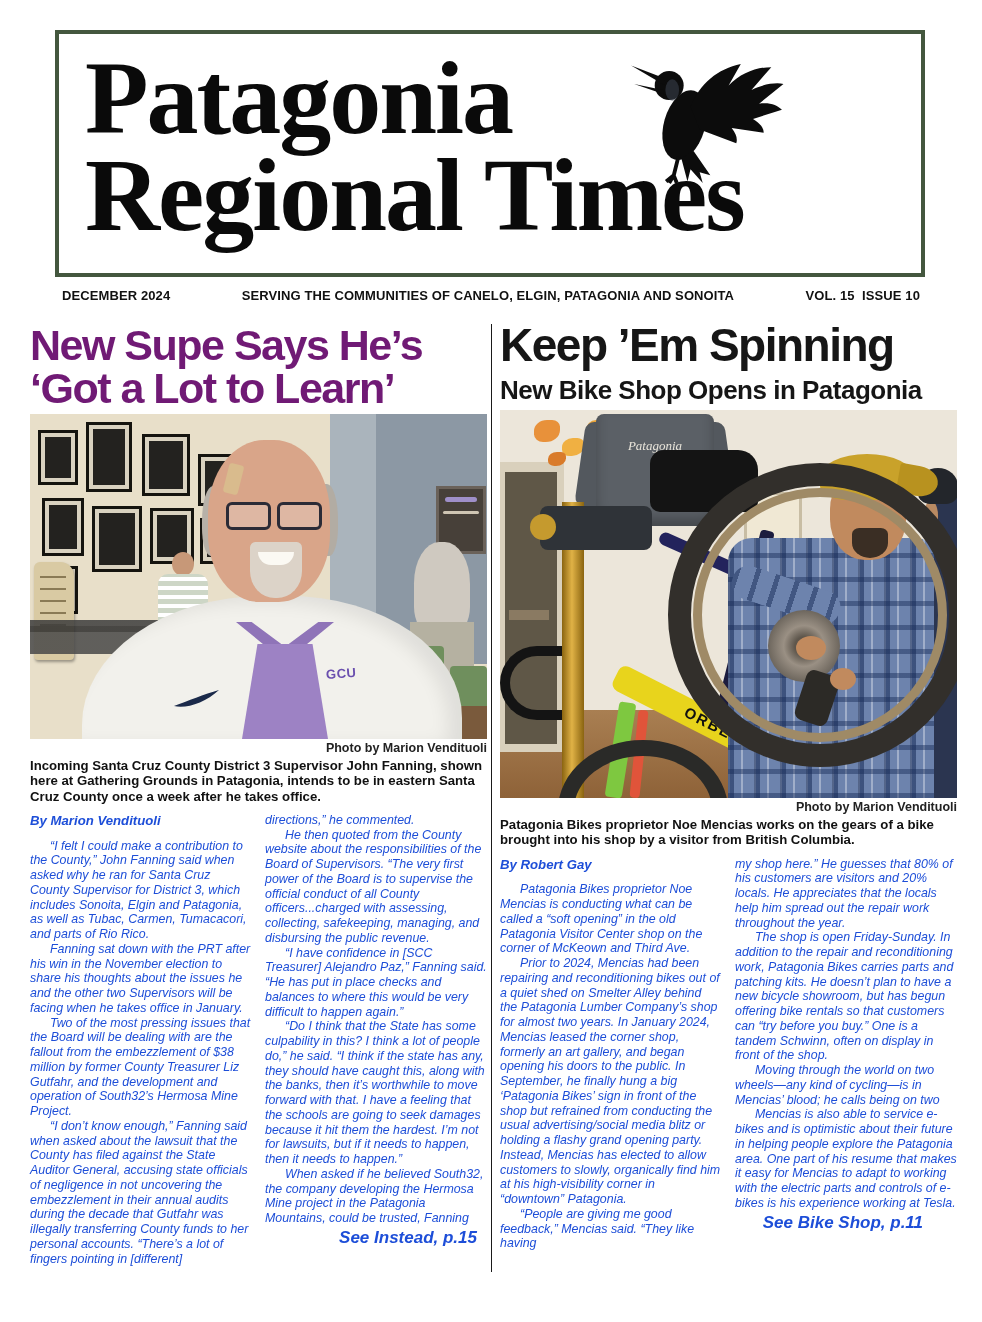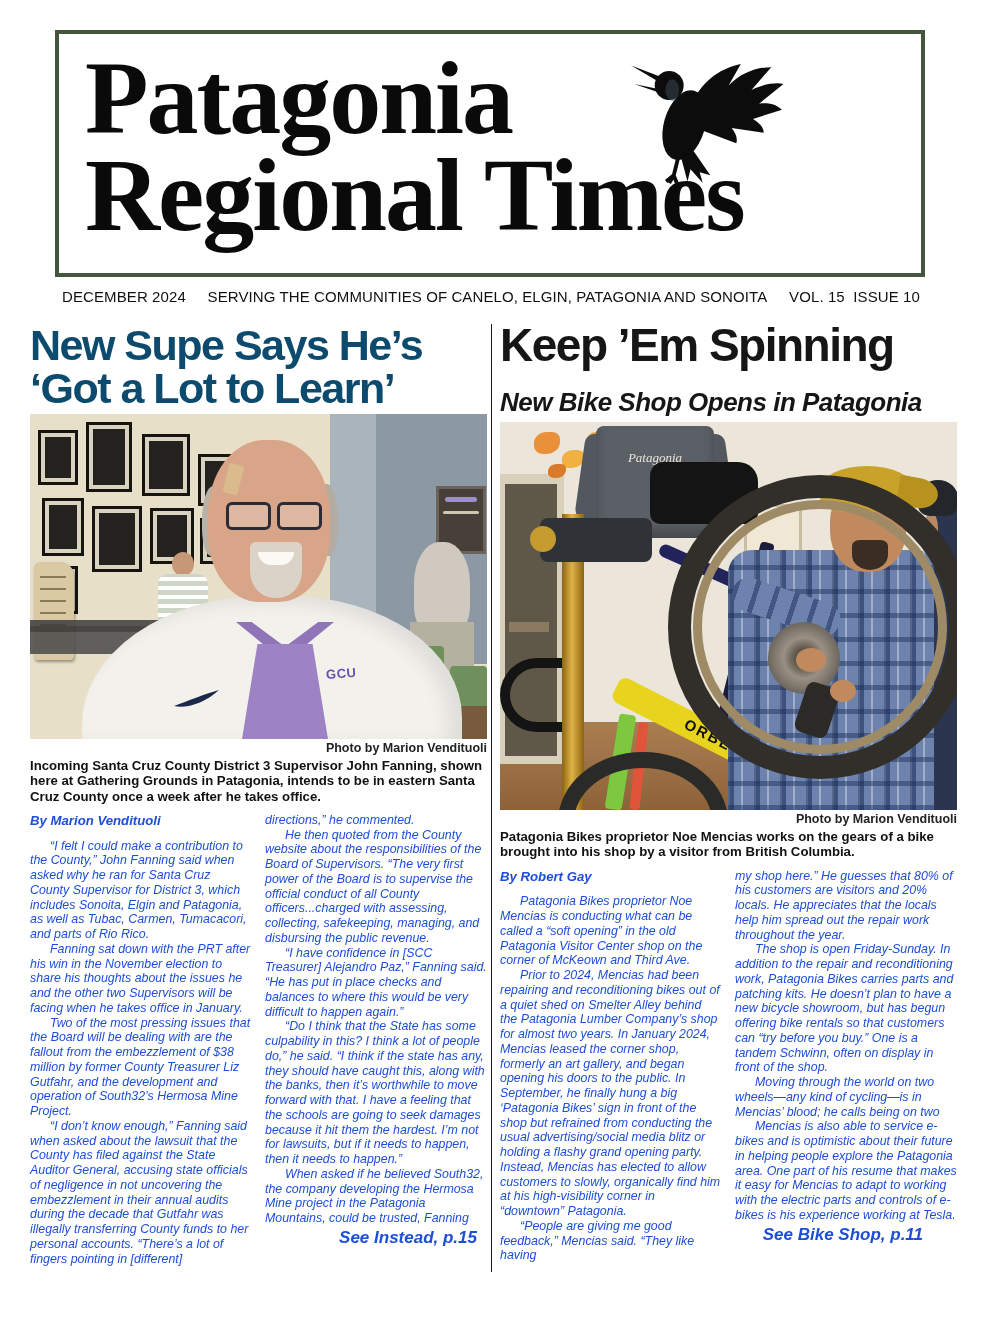--- a/index.html
+++ b/index.html
@@ -3,35 +3,35 @@
 <meta charset="utf-8">
 <style>
   * { box-sizing: border-box; margin: 0; padding: 0; }
   body { background:#ffffff; font-family:"Liberation Sans", sans-serif; color:#111; }
   .page { position:relative; width:982px; height:1322px; background:#fff; overflow:hidden; }
 
   
   .mast-box { position:absolute; left:55px; top:30px; width:870px; height:247px; border:4px solid #44573e; background:#fff; }
   .mast-title { position:absolute; left:26px; top:16px; font-family:"Liberation Serif", serif; font-weight:bold; font-size:104px; line-height:0.93; letter-spacing:-2px; color:#0a0a0a; white-space:nowrap; }
   .raven { position:absolute; left:566px; top:14px; width:160px; height:148px; }
-  .dateline { position:absolute; left:62px; top:288px; width:858px; display:flex; justify-content:space-between; align-items:baseline; font-weight:normal; font-size:15px; letter-spacing:0.1px;gap:20px; }
+  .dateline { position:absolute; left:62px; top:288px; width:858px; display:flex; justify-content:space-between; align-items:baseline; font-weight:bold; font-size:13px; letter-spacing:0.1px;gap:20px; }
   .dateline .mid { text-align:center; }
   .dateline .vol { white-space:pre; }
 
   
   .page-divider { position:absolute; left:491px; top:324px; width:1px; height:948px; background:#1a1a1a; }
 
   
   .article { position:absolute; width:457px; }
   .article.left  { left:30px;  top:324px; }
   .article.right { left:500px; top:322px; }
 
-  .hl-left  { font-size:43px; font-weight:bold; line-height:1.0; letter-spacing:-1.5px; color:#0c4a6e; }
+  .hl-left  { font-size:43px; font-weight:bold; line-height:1.0; letter-spacing:-1.5px; color:#701a75; }
   .hl-right { font-size:46px; font-weight:bold; line-height:1.0; letter-spacing:-1.5px; color:#161616; }
-  .subhead  { font-size:26px; font-weight:bold; font-style:italic; letter-spacing:-0.5px; margin-top:19px; color:#161616; }
+  .subhead  { font-size:26px; font-weight:bold; letter-spacing:-0.5px; margin-top:7px; color:#161616; }
 
   .photo { position:relative; width:457px; margin-top:4px; overflow:hidden; }
   .photo.cafe { height:325px; background:#e8dfc9; }
   .photo.shop { height:388px; background:#ece6da; }
   .credit { text-align:right; font-size:12.5px; font-weight:bold; color:#222; margin-top:2px; }
   .caption { font-size:13.2px; font-weight:bold; line-height:1.16; margin-top:3px; color:#111; }
   .body-cols { display:flex; gap:13px; margin-top:9px; }
   .bcol { width:222px; font-size:12.4px; line-height:1.19; color:#1d4ed8;font-style:italic; }
   .byline { font-weight:bold; font-size:13.2px; margin-bottom:10px; }
   .bcol p { text-indent:20px; margin:0; }

